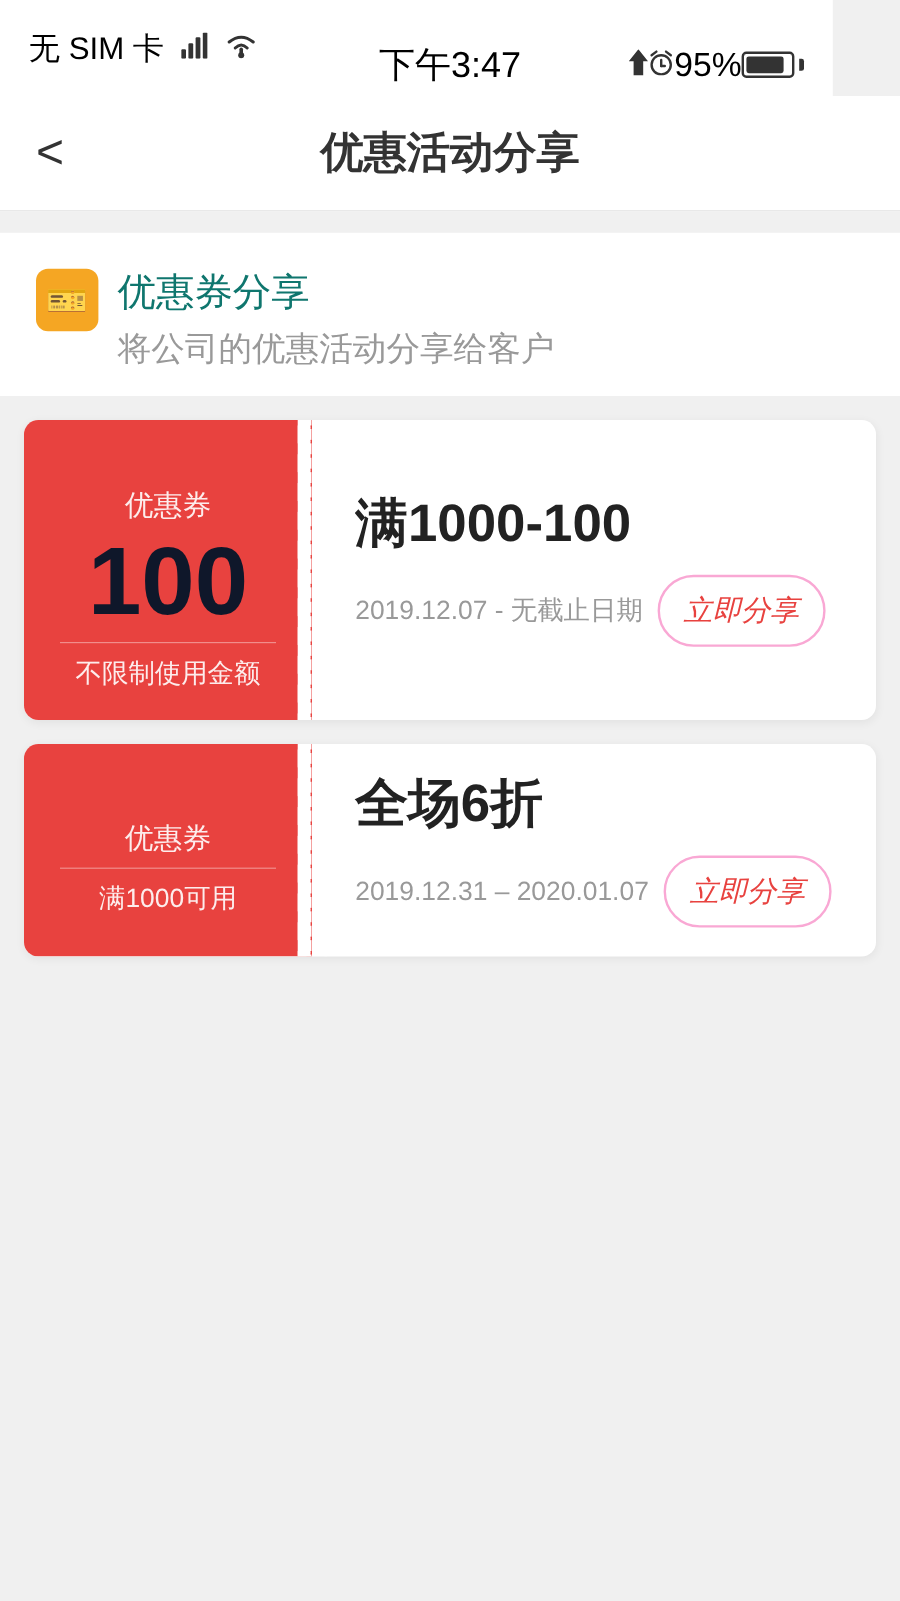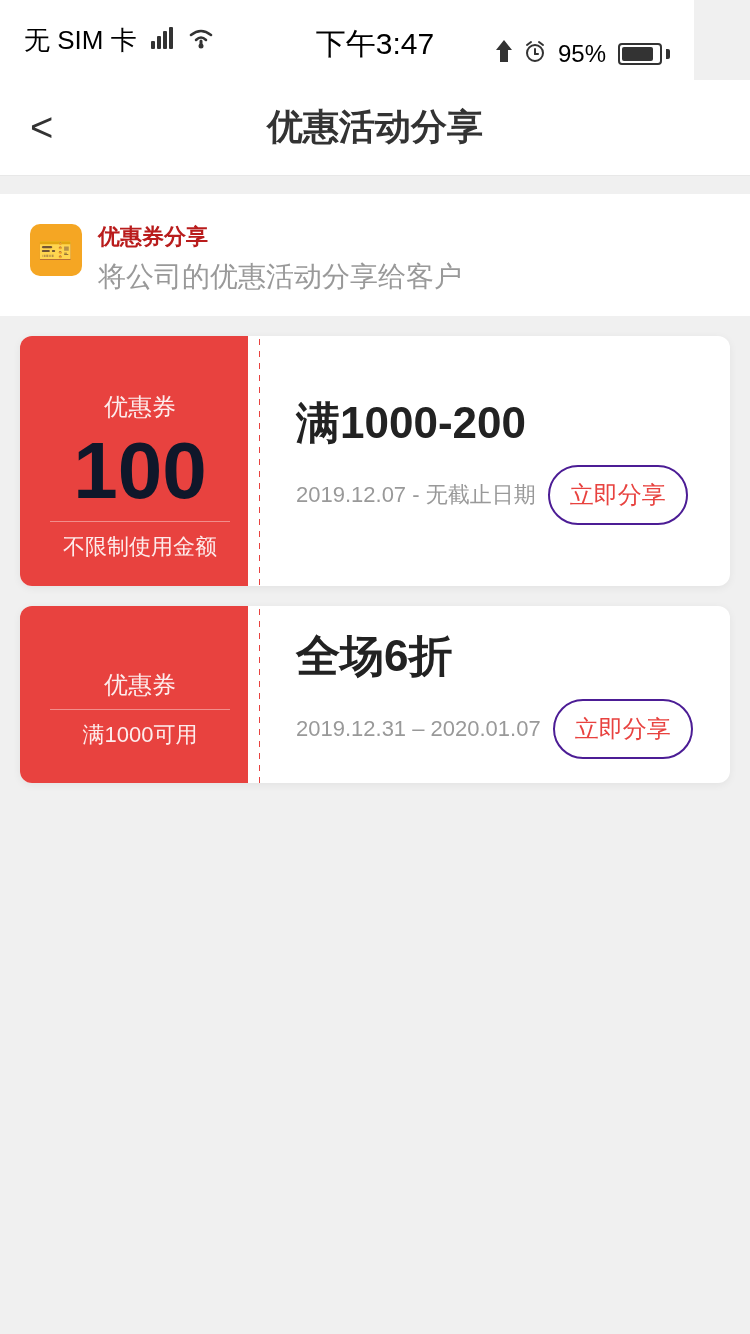--- a/index.html
+++ b/index.html
@@ -29,27 +29,27 @@
       align-items: center;
       gap: 14px;
       font-size: 26px;
     }
     .status-center {
       font-size: 30px;
       font-weight: 500;
       position: absolute;
       left: 50%;
       transform: translateX(-50%);
-      top: 24px;
+      top: 34px;
     }
     .status-right {
       display: flex;
       align-items: center;
-      gap: 12px;
-      font-size: 24px;
+      gap: 0;
+      font-size: 28px;
       margin-top: 28px;
     }
     .battery-icon {
       display: inline-flex;
       align-items: center;
       gap: 2px;
     }
     .battery-body {
       width: 44px;
       height: 22px;
@@ -114,23 +114,23 @@
       background: #f5a623;
       border-radius: 10px;
       display: flex;
       align-items: center;
       justify-content: center;
       font-size: 28px;
       flex-shrink: 0;
       margin-top: 2px;
     }
     .section-text h2 {
-      font-size: 22px;
-      font-weight: 700;
-      color: #b91c1c;
+      font-size: 32px;
+      font-weight: 400;
+      color: #0f766e;
       margin-bottom: 6px;
     }
     .section-text p {
       font-size: 28px;
       color: #999;
     }
 
     
     .coupon-list {
       padding: 20px 20px 20px;
@@ -220,28 +220,29 @@
       align-items: center;
       gap: 12px;
     }
     .coupon-date {
       font-size: 22px;
       color: #999;
       flex-shrink: 0;
     }
     .share-btn {
       padding: 12px 20px;
-      border: 2px solid #4c1d95;
+      border: 2px solid #f9a8d4;
       border-radius: 30px;
       color: #e8423f;
       font-size: 24px;
       background: #fff;
       cursor: pointer;
       white-space: nowrap;
       flex-shrink: 0;
+      font-style: italic;
     }
   </style>
 </head>
 <body>
 
 <div class="status-bar">
   <div class="status-left">
     <span>无 SIM 卡</span>
 
     <span>
@@ -308,21 +309,21 @@
 <div class="coupon-list">
 
   <div class="coupon-card">
     <div class="coupon-left">
       <div class="coupon-label">优惠券</div>
       <div class="coupon-amount">100</div>
       <div class="coupon-divider"></div>
       <div class="coupon-condition">不限制使用金额</div>
     </div>
     <div class="coupon-right">
-      <div class="coupon-title">满1000-200</div>
+      <div class="coupon-title">满1000-100</div>
       <div class="coupon-meta">
         <span class="coupon-date">2019.12.07 - 无截止日期</span>
         <button class="share-btn">立即分享</button>
       </div>
     </div>
   </div>
 
   <div class="coupon-card">
     <div class="coupon-left">
       <div class="coupon-label">优惠券</div>

